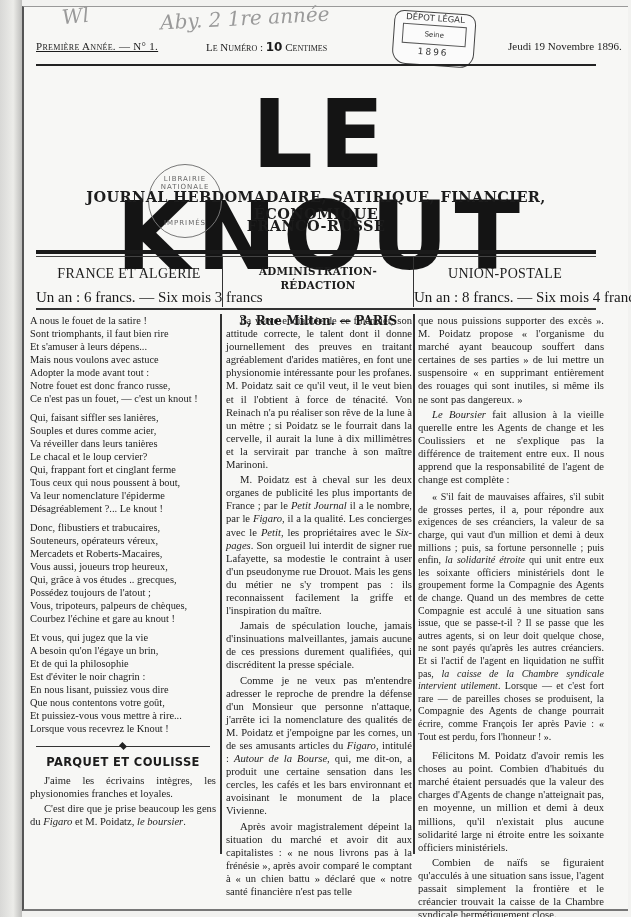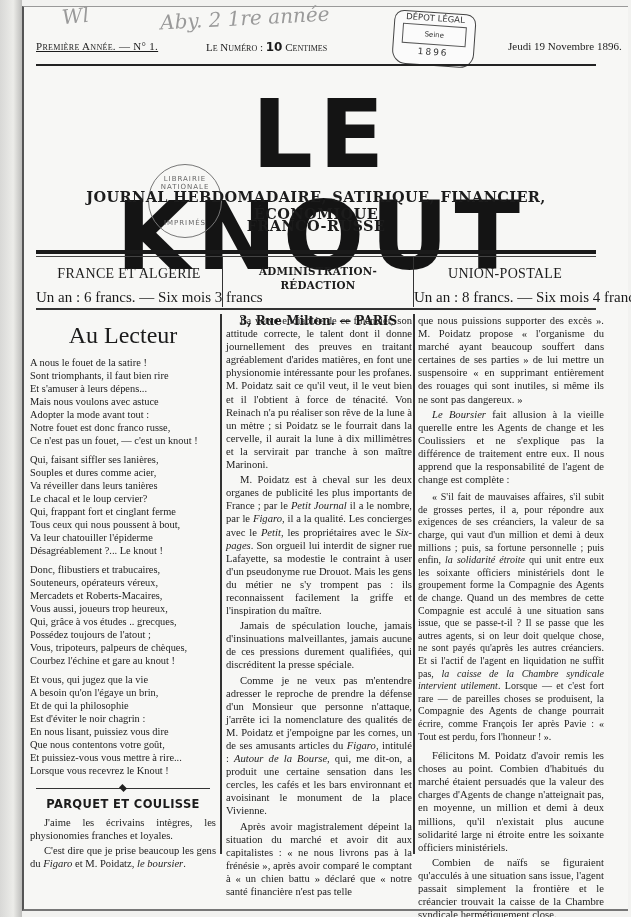--- a/index.html
+++ b/index.html
@@ -120,39 +120,38 @@
     <div class="v">Un an : 8 francs. — Six mois 4 francs</div>
   </div>
 </div>
 
 <div class="rule-bottom"></div>
 
 <div class="vline v1"></div>
 <div class="vline v2"></div>
 
 <div class="col col1">
-  <h2>Au Lecteur</h2>
   <div class="poem">
     <p>
       <span>A nous le fouet de la satire !</span>
         <span>Sont triomphants, il faut bien rire</span>
         <span>Et s'amuser à leurs dépens...</span>
         <span>Mais nous voulons avec astuce</span>
         <span>Adopter la mode avant tout :</span>
         <span>Notre fouet est donc franco russe,</span>
         <span>Ce n'est pas un fouet, — c'est un knout !</span>
     </p>
     <p>
       <span>Qui, faisant siffler ses lanières,</span>
         <span>Souples et dures comme acier,</span>
         <span>Va réveiller dans leurs tanières</span>
         <span>Le chacal et le loup cervier?</span>
         <span>Qui, frappant fort et cinglant ferme</span>
         <span>Tous ceux qui nous poussent à bout,</span>
-        <span>Va leur chatouiller l'épiderme</span>
+        <span>Va leur nomenclature l'épiderme</span>
         <span>Désagréablement ?... Le knout !</span>
     </p>
     <p>
       <span>Donc, flibustiers et trabucaires,</span>
         <span>Souteneurs, opérateurs véreux,</span>
         <span>Mercadets et Roberts-Macaires,</span>
         <span>Vous aussi, joueurs trop heureux,</span>
         <span>Qui, grâce à vos études .. grecques,</span>
         <span>Possédez toujours de l'atout ;</span>
         <span>Vous, tripoteurs, palpeurs de chèques,</span>

